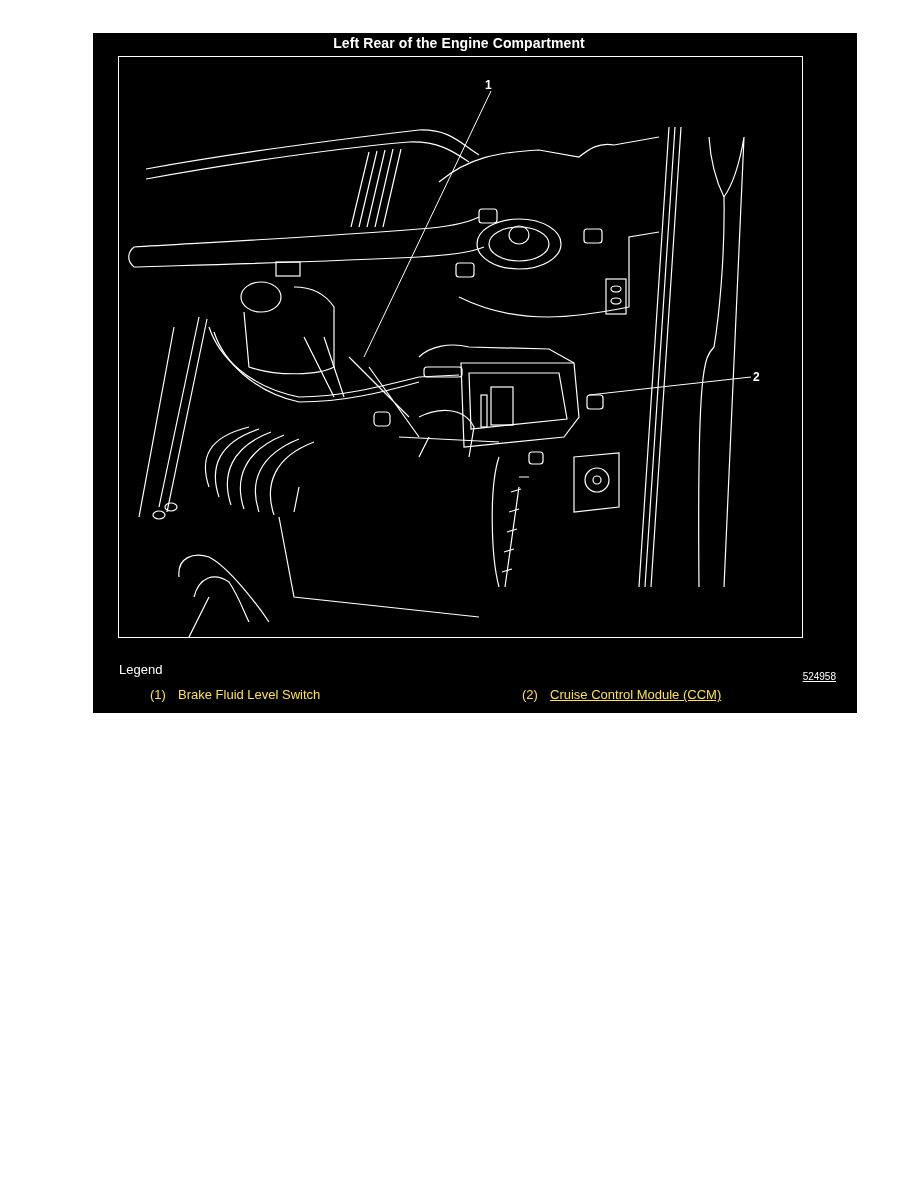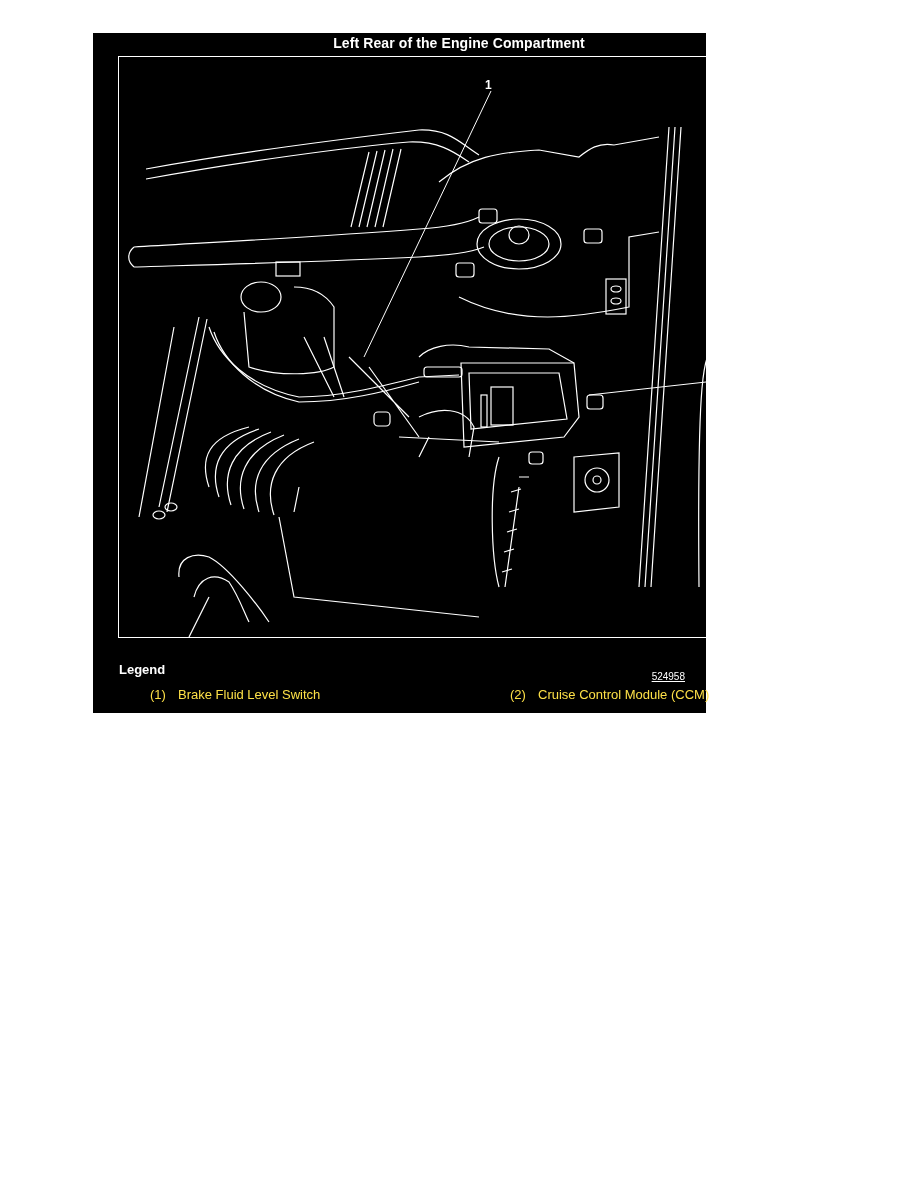--- a/index.html
+++ b/index.html
@@ -1,22 +1,22 @@
 <!DOCTYPE html>
 <html><head>
 <meta charset="utf-8">
 <style>
   html,body{margin:0;padding:0;background:#ffffff;}
   body{width:918px;height:1188px;position:relative;overflow:hidden;font-family:"Liberation Sans",sans-serif;}
-  .panel{position:absolute;left:93px;top:33px;width:613px;height:680px;background:#000;}
+  .panel{position:absolute;left:93px;top:33px;width:764px;height:680px;background:#000;}
   .title{position:absolute;left:0;top:2px;width:732px;text-align:center;color:#fff;font-weight:bold;font-size:14px;letter-spacing:0.1px;}
   .frame{position:absolute;left:25px;top:23px;width:685px;height:582px;border:1.5px solid #fff;box-sizing:border-box;}
   .frame svg{position:absolute;left:0;top:0;}
   .figid{position:absolute;right:21px;top:638px;color:#fff;font-size:10px;text-decoration:underline;}
-  .legend-title{position:absolute;left:26px;top:629px;color:#fff;font-weight:bold;font-size:13px;}
+  .legend-title{position:absolute;left:26px;top:629px;color:#fff;font-weight:normal;font-size:13px;}
   .legend-item{position:absolute;top:654px;color:#fde047;font-size:13px;white-space:nowrap;}
   .legend-item .num{display:inline-block;width:28px;}
   .callout{fill:#fff;font-family:"Liberation Sans",sans-serif;font-size:12px;font-weight:bold;}
 </style>
 </head>
 <body>
 
 <div class="panel">
   <div class="title">Left Rear of the Engine Compartment</div>
 
@@ -91,16 +91,16 @@
     </svg>
   </div>
 
   <div class="figid">524958</div>
 
   <div class="legend-title">Legend</div>
 
   <div class="legend-item" style="left:57px;">
     <span class="num">(1)</span><span>Brake Fluid Level Switch</span>
   </div>
-  <div class="legend-item" style="left:417px;">
+  <div class="legend-item" style="left:429px;text-decoration:underline;">
     <span class="num">(2)</span><span>Cruise Control Module (CCM)</span>
   </div>
 </div>
 
 </body></html>

